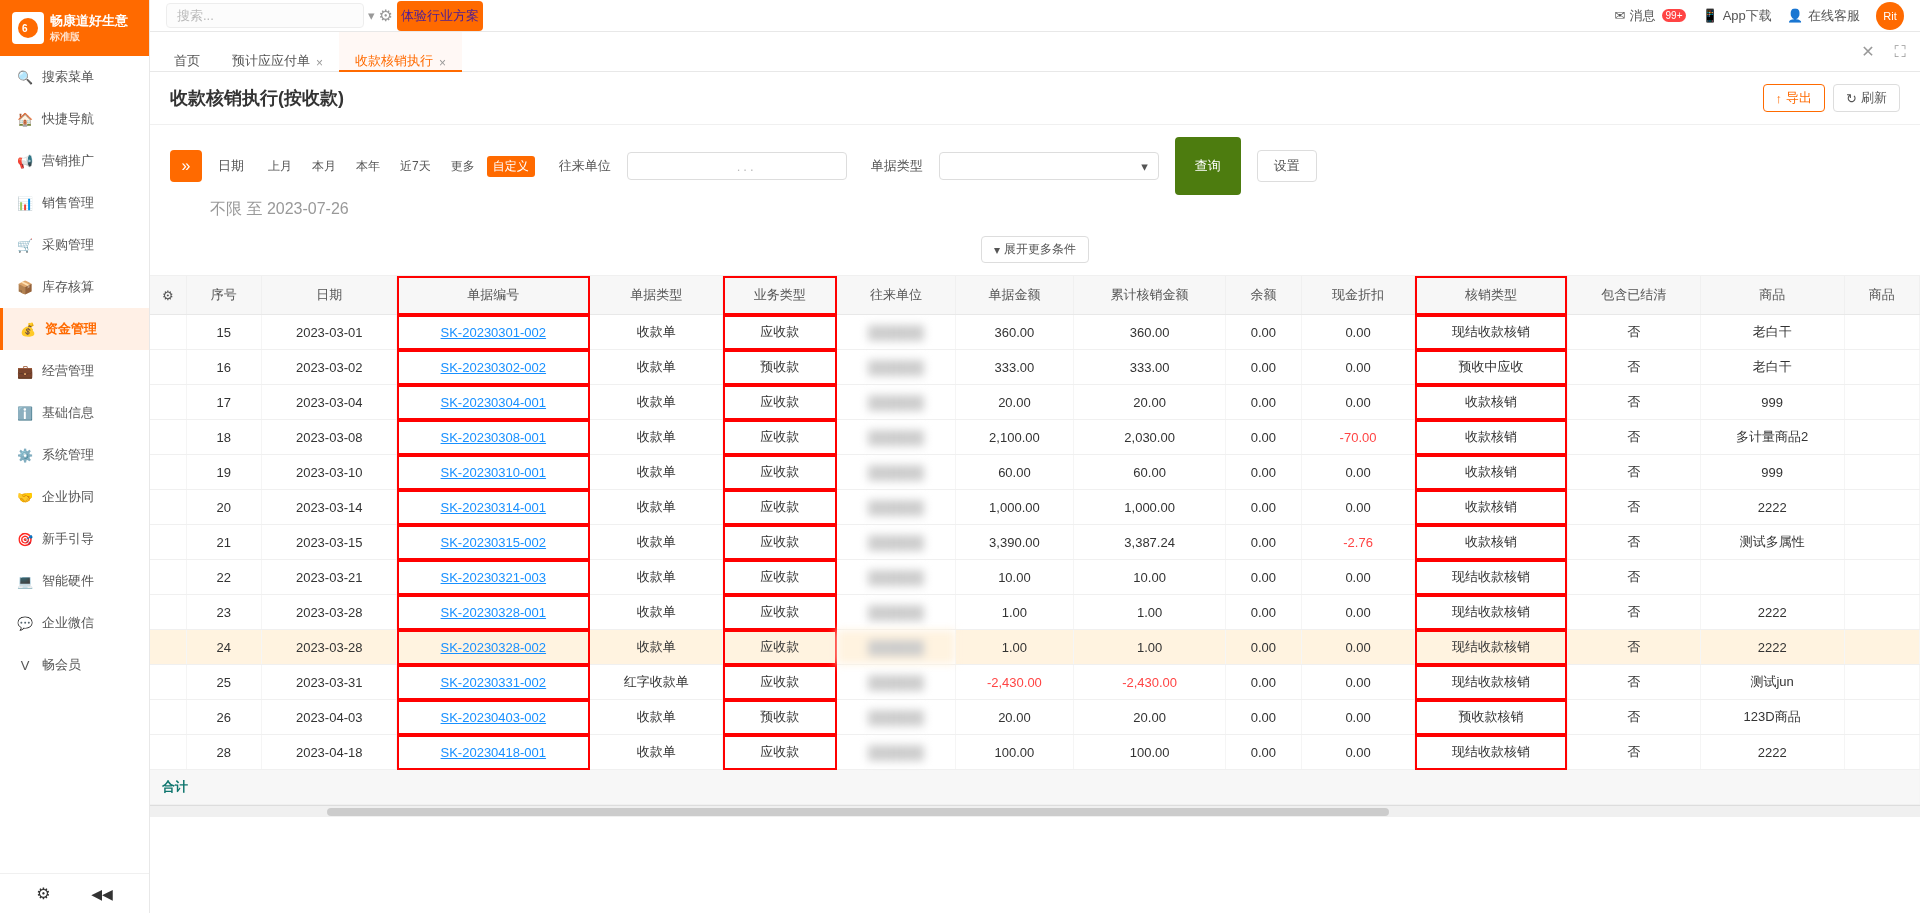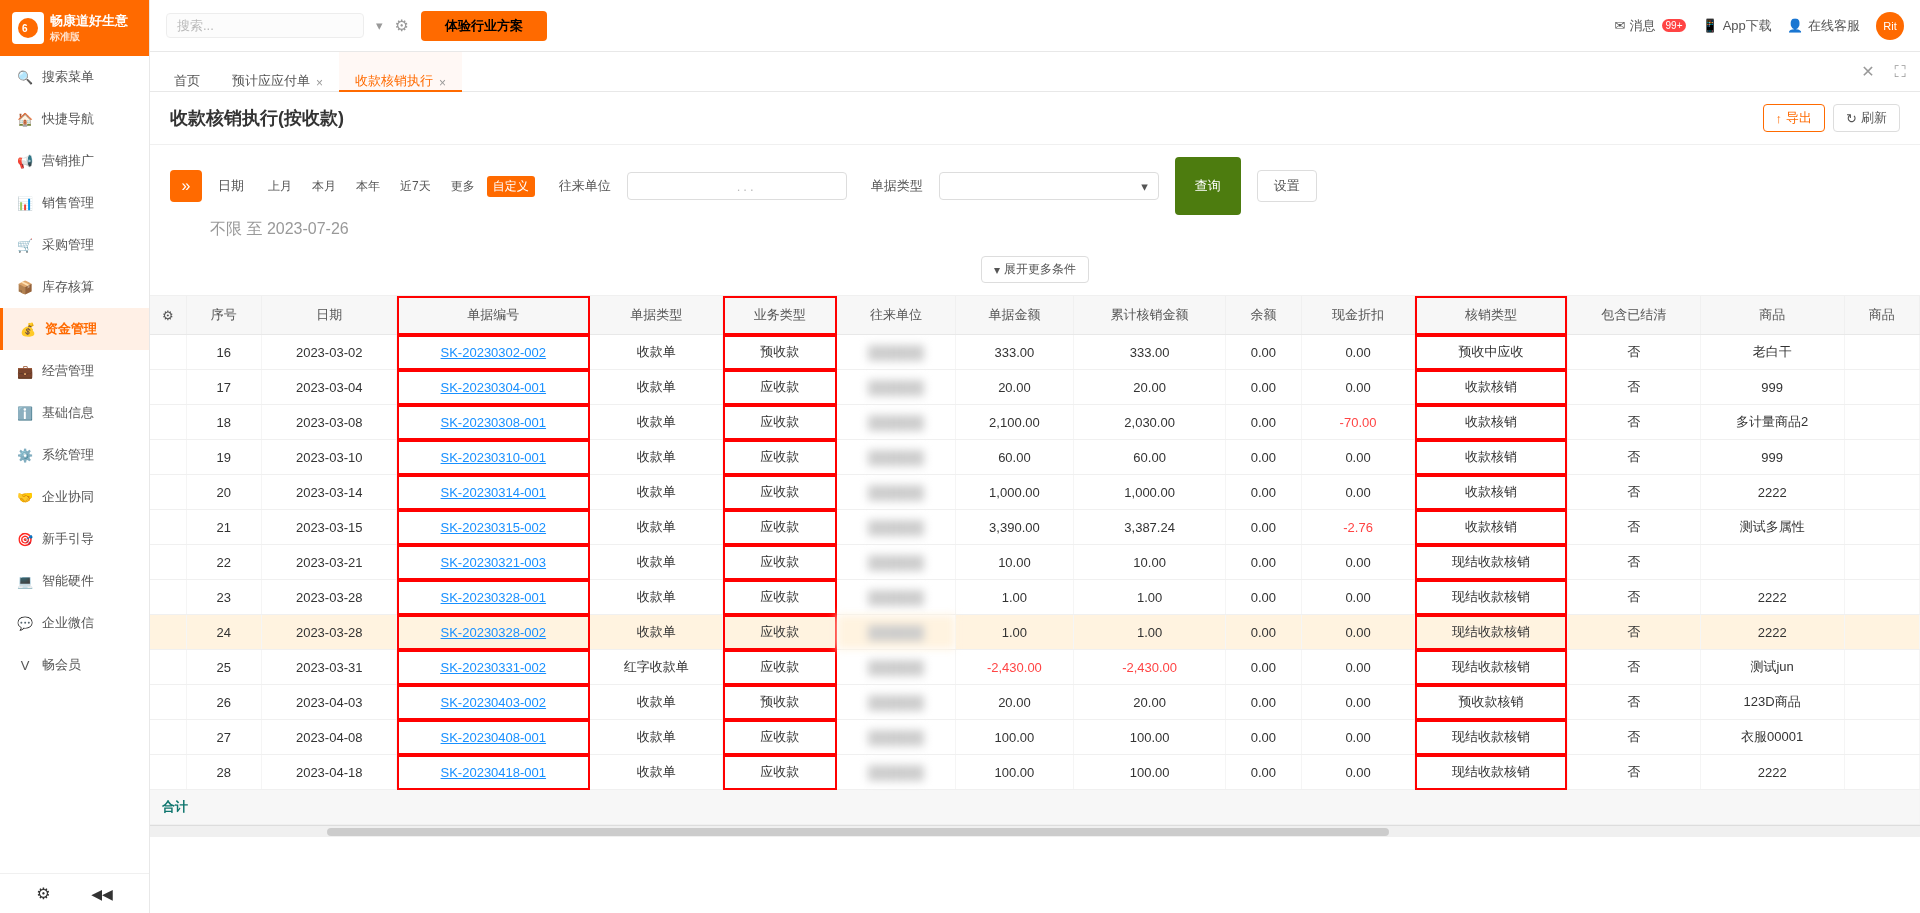--- a/index.html
+++ b/index.html
@@ -12,25 +12,25 @@
     .sidebar-logo-icon svg { width: 24px; height: 24px; }
     .sidebar-item { display: flex; align-items: center; gap: 8px; padding: 12px 16px; cursor: pointer; color: #555; transition: background 0.2s; }
     .sidebar-item.active { background: #fff0e6; color: #ff6a00; font-weight: bold; border-left: 3px solid #ff6a00; }
     .sidebar-item-icon { width: 18px; height: 18px; display: flex; align-items: center; justify-content: center; flex-shrink: 0; }
     .sidebar-bottom { margin-top: auto; border-top: 1px solid #f0f0f0; padding: 8px 0; display: flex; justify-content: space-around; align-items: center; padding: 10px 16px; }
 
     
     .main { flex: 1; display: flex; flex-direction: column; overflow: hidden; }
 
     
-    .topbar { background: #fff; height: 52px; display: flex; align-items: center; padding: 0 16px; border-bottom: 1px solid #e8e8e8; gap: 12px; }
+    .topbar { background: #fff; height: 32px; display: flex; align-items: center; padding: 0 16px; border-bottom: 1px solid #e8e8e8; gap: 4px; }
     .topbar-input { flex: 0 0 180px; border: 1px solid #ddd; border-radius: 4px; padding: 4px 10px; font-size: 13px; color: #999; background: #fafafa; }
     .topbar-dropdown-icon { color: #999; cursor: pointer; }
     .topbar-settings-icon { color: #999; cursor: pointer; font-size: 16px; }
-    .topbar-solution-btn { background: #ff6a00; color: #000000; border: none; border-radius: 4px; padding: 6px 24px; cursor: pointer; font-size: 13px; font-weight: bold; }
+    .topbar-solution-btn { background: #ff6a00; color: #4c1d95; border: none; border-radius: 4px; padding: 6px 4px; cursor: pointer; font-size: 13px; }
     .topbar-right { margin-left: auto; display: flex; align-items: center; gap: 16px; color: #555; }
     .topbar-right-item { display: flex; align-items: center; gap: 4px; cursor: pointer; font-size: 13px; }
     .notification-badge { background: #ff4444; color: #fff; border-radius: 8px; font-size: 10px; padding: 1px 4px; margin-left: 2px; }
     .user-avatar { width: 28px; height: 28px; background: #ff6a00; border-radius: 50%; color: #fff; display: flex; align-items: center; justify-content: center; font-size: 11px; }
 
     
     .tabs { background: #fff; border-bottom: 1px solid #e8e8e8; display: flex; align-items: center; height: 40px; padding: 0 8px; }
     .tab { display: flex; align-items: flex-end; gap: 6px; padding: 0 16px; height: 40px; cursor: pointer; border-bottom: 2px solid transparent; color: #555; font-size: 13px; }
     .tab.active { color: #ff6a00; border-bottom-color: #ff6a00; background: #fff8f5; }
     .tab-close { color: #999; font-size: 12px; cursor: pointer; }
@@ -274,20 +274,37 @@
             <th>累计核销金额</th>
             <th>余额</th>
             <th>现金折扣</th>
             <th style="outline:2px solid #ff0000;outline-offset:-2px;">核销类型</th>
             <th>包含已结清</th>
             <th>商品</th>
             <th>商品</th>
           </tr>
         </thead>
         <tbody id="table-body">
+        <tr>
+              <td></td>
+              <td>15</td>
+              <td>2023-03-01</td>
+              <td style="outline: rgb(255, 0, 0) solid 2px; outline-offset: -2px;"><span style="color:#1890ff;cursor:pointer;text-decoration:underline;">SK-20230301-002</span></td>
+              <td>收款单</td>
+              <td style="outline: rgb(255, 0, 0) solid 2px; outline-offset: -2px;">应收款</td>
+              <td style="color: rgb(204, 204, 204); filter: blur(4px); user-select: none;">██████</td>
+              <td>360.00</td>
+              <td>360.00</td>
+              <td>0.00</td>
+              <td>0.00</td>
+              <td style="outline: rgb(255, 0, 0) solid 2px; outline-offset: -2px;">现结收款核销</td>
+              <td>否</td>
+              <td>老白干</td>
+              <td></td>
+            </tr>
             <tr>
               <td></td>
               <td>16</td>
               <td>2023-03-02</td>
               <td style="outline: rgb(255, 0, 0) solid 2px; outline-offset: -2px;"><span style="color:#1890ff;cursor:pointer;text-decoration:underline;">SK-20230302-002</span></td>
               <td>收款单</td>
               <td style="outline: rgb(255, 0, 0) solid 2px; outline-offset: -2px;">预收款</td>
               <td style="color: rgb(204, 204, 204); filter: blur(4px); user-select: none;">██████</td>
               <td>333.00</td>
               <td>333.00</td>
@@ -459,37 +476,20 @@
               <td>收款单</td>
               <td style="outline: rgb(255, 0, 0) solid 2px; outline-offset: -2px;">预收款</td>
               <td style="color: rgb(204, 204, 204); filter: blur(4px); user-select: none;">██████</td>
               <td>20.00</td>
               <td>20.00</td>
               <td>0.00</td>
               <td>0.00</td>
               <td style="outline: rgb(255, 0, 0) solid 2px; outline-offset: -2px;">预收款核销</td>
               <td>否</td>
               <td>123D商品</td>
-              <td></td>
-            </tr>
-            <tr>
-              <td></td>
-              <td>27</td>
-              <td>2023-04-08</td>
-              <td style="outline: rgb(255, 0, 0) solid 2px; outline-offset: -2px;"><span style="color:#1890ff;cursor:pointer;text-decoration:underline;">SK-20230408-001</span></td>
-              <td>收款单</td>
-              <td style="outline: rgb(255, 0, 0) solid 2px; outline-offset: -2px;">应收款</td>
-              <td style="color: rgb(204, 204, 204); filter: blur(4px); user-select: none;">██████</td>
-              <td>100.00</td>
-              <td>100.00</td>
-              <td>0.00</td>
-              <td>0.00</td>
-              <td style="outline: rgb(255, 0, 0) solid 2px; outline-offset: -2px;">现结收款核销</td>
-              <td>否</td>
-              <td>衣服00001</td>
               <td></td>
             </tr>
             <tr>
               <td></td>
               <td>28</td>
               <td>2023-04-18</td>
               <td style="outline: rgb(255, 0, 0) solid 2px; outline-offset: -2px;"><span style="color:#1890ff;cursor:pointer;text-decoration:underline;">SK-20230418-001</span></td>
               <td>收款单</td>
               <td style="outline: rgb(255, 0, 0) solid 2px; outline-offset: -2px;">应收款</td>
               <td style="color: rgb(204, 204, 204); filter: blur(4px); user-select: none;">██████</td>

